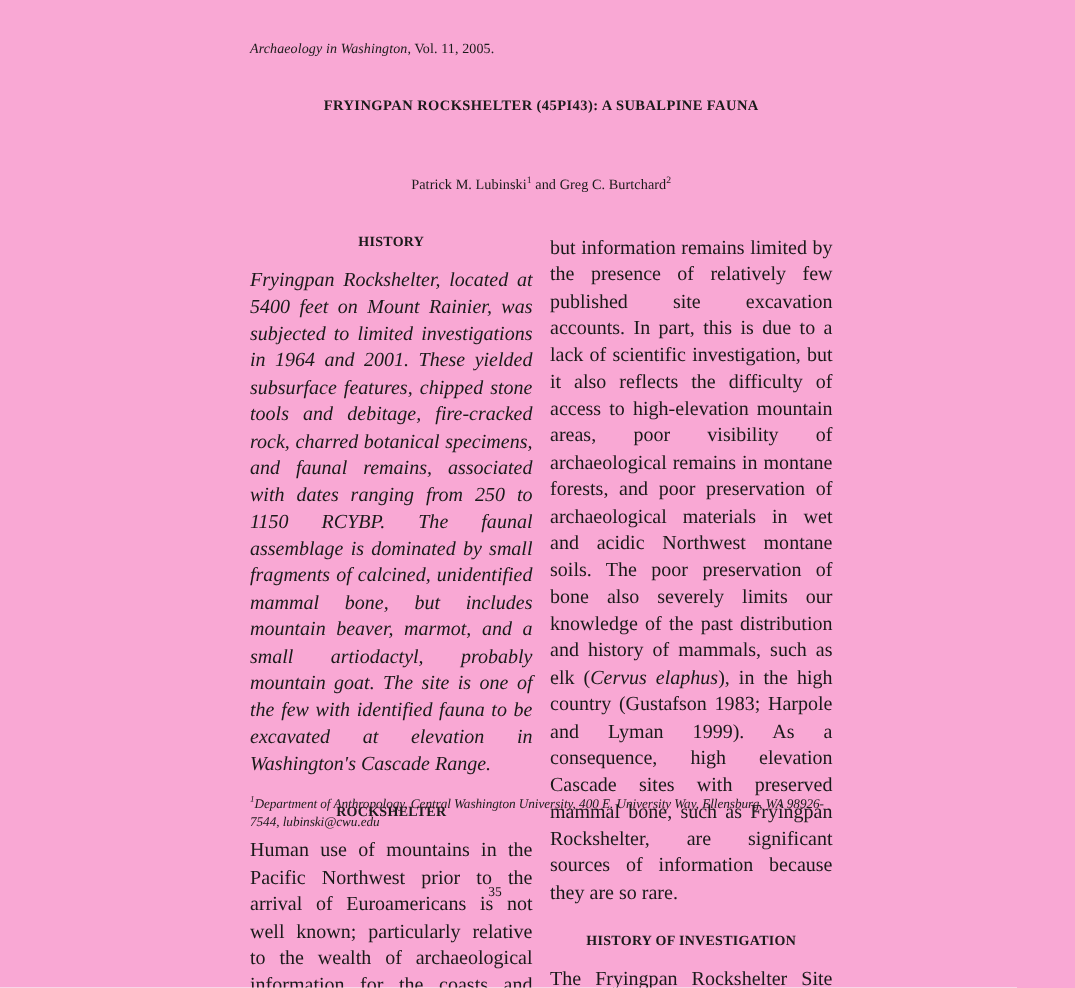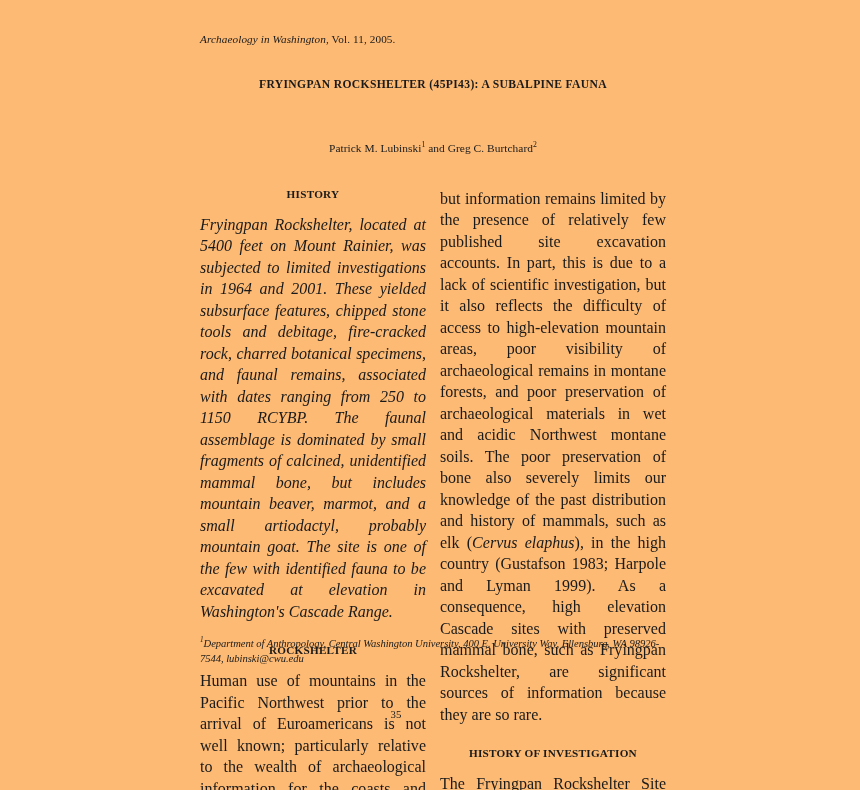--- a/index.html
+++ b/index.html
@@ -13,21 +13,21 @@
     position: relative;
     font-family: "Liberation Serif", "DejaVu Serif", serif;
     color: #1a1a1a;
     overflow: hidden;
   }
   .page {
     position: absolute;
     left: 0; top: 0;
     width: 860px;
     height: 790px;
-    background: #fdba74;
+    background: #f9a8d4;
   }
   .content {
     position: absolute;
     left: 200px;
     top: 32px;
     width: 466px;
   }
 
   
   .running-head {

